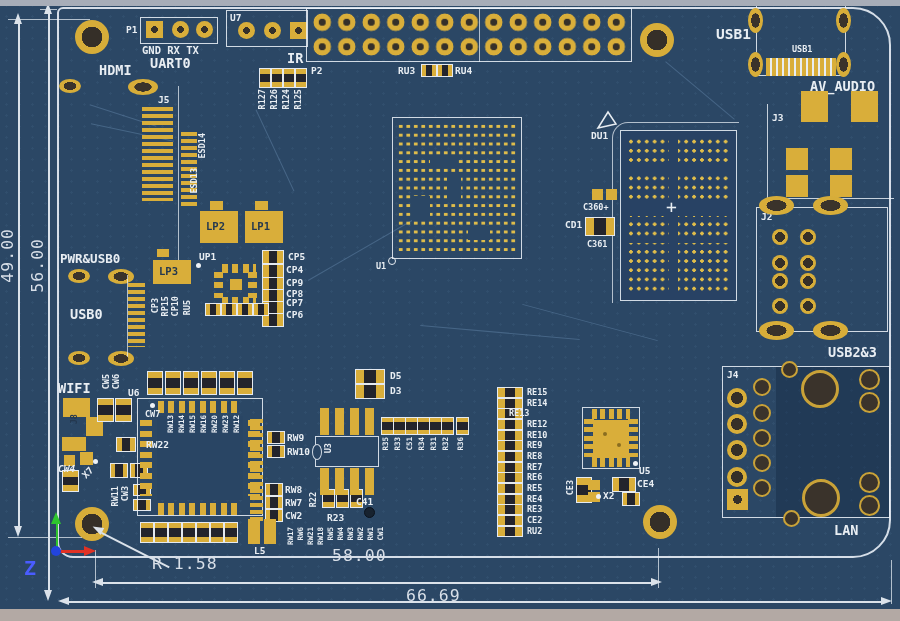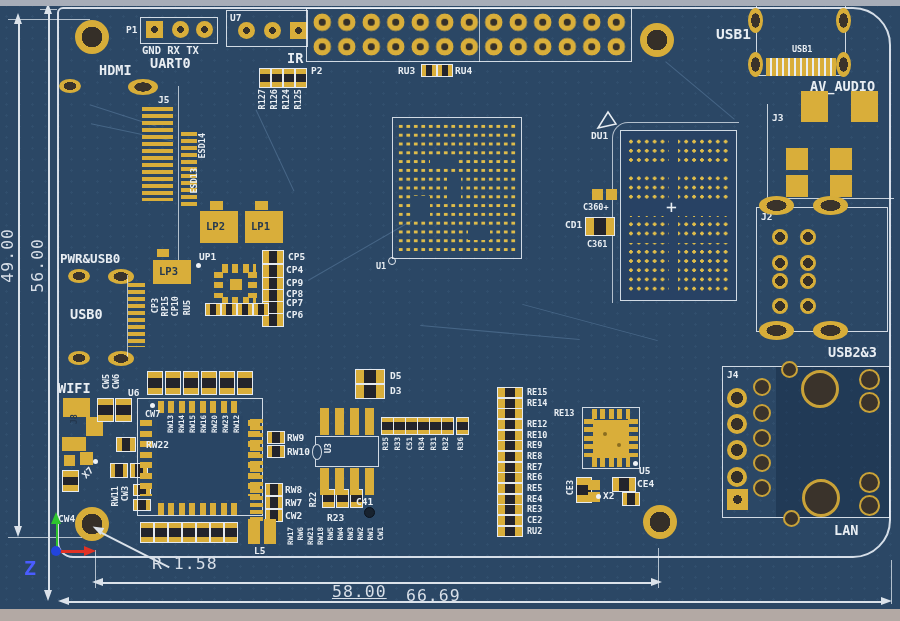--- a/index.html
+++ b/index.html
@@ -251,21 +251,21 @@
   <div class="t f13" style="left:58px;top:382px;">WIFI</div>
   <div class="p" style="left:63px;top:398px;width:27px;height:19px;"></div>
   <div class="p" style="left:86px;top:417px;width:17px;height:19px;"></div>
   <div class="p" style="left:62px;top:437px;width:24px;height:14px;"></div>
   <div class="t f8 v dk" style="left:70px;top:414px;">J8</div>
   <div class="p" style="left:64px;top:455px;width:11px;height:11px;"></div>
   <div class="p" style="left:80px;top:452px;width:13px;height:13px;"></div>
   <div class="wd" style="left:93px;top:459px;width:5px;height:5px;"></div>
   <div class="t f9" style="left:82px;top:468px;transform:rotate(-45deg);">X7</div>
   <div class="res-v" style="left:62px;top:470px;width:15px;height:20px;"></div>
-  <div class="t f9" style="left:58px;top:514px;">CW4</div>
+  <div class="t f9" style="left:58px;top:464px;font-style:italic;">CW4</div>
   <div class="t f8 v" style="left:111px;top:486px;">RW11</div>
   <div class="t f8 v" style="left:121px;top:486px;">CW3</div>
   <div class="res-h" style="left:133px;top:484px;width:16px;height:10px;"></div>
   <div class="res-h" style="left:133px;top:499px;width:16px;height:10px;"></div>
   <div class="t f8 v" style="left:102px;top:374px;">CW5</div>
   <div class="t f8 v" style="left:112px;top:374px;">CW6</div>
   <div class="res-v" style="left:97px;top:398px;width:15px;height:22px;"></div>
   <div class="res-v" style="left:115px;top:398px;width:15px;height:22px;"></div>
   <div class="res-h" style="left:116px;top:437px;width:18px;height:13px;"></div>
   <div class="res-h" style="left:110px;top:463px;width:16px;height:13px;"></div>
@@ -380,21 +380,21 @@
   <div class="res-h" style="left:497px;top:451px;width:24px;height:9px;"></div>
   <div class="res-h" style="left:497px;top:462px;width:24px;height:9px;"></div>
   <div class="res-h" style="left:497px;top:472px;width:24px;height:9px;"></div>
   <div class="res-h" style="left:497px;top:483px;width:24px;height:9px;"></div>
   <div class="res-h" style="left:497px;top:494px;width:24px;height:9px;"></div>
   <div class="res-h" style="left:497px;top:504px;width:24px;height:9px;"></div>
   <div class="res-h" style="left:497px;top:515px;width:24px;height:9px;"></div>
   <div class="res-h" style="left:497px;top:526px;width:24px;height:9px;"></div>
   <div class="t f8" style="left:527px;top:388px;">RE15</div>
   <div class="t f8" style="left:527px;top:399px;">RE14</div>
-  <div class="t f8" style="left:554px;top:409px;">RE13</div>
+  <div class="t f8" style="left:509px;top:409px;">RE13</div>
   <div class="t f8" style="left:527px;top:420px;">RE12</div>
   <div class="t f8" style="left:527px;top:431px;">RE10</div>
   <div class="t f8" style="left:527px;top:441px;">RE9</div>
   <div class="t f8" style="left:527px;top:452px;">RE8</div>
   <div class="t f8" style="left:527px;top:463px;">RE7</div>
   <div class="t f8" style="left:527px;top:473px;">RE6</div>
   <div class="t f8" style="left:527px;top:484px;">RE5</div>
   <div class="t f8" style="left:527px;top:495px;">RE4</div>
   <div class="t f8" style="left:527px;top:505px;">RE3</div>
   <div class="t f8" style="left:527px;top:516px;">CE2</div>
@@ -435,21 +435,21 @@
 
   <div class="dl" style="left:102px;top:532px;width:76px;height:1.5px;transform:rotate(27deg);transform-origin:0 0;"></div>
   <div class="ah left" style="left:92px;top:525px;transform:rotate(27deg);"></div>
   <div class="t dim" style="left:152px;top:556px;">R 1.58</div>
 
   <div class="ln" style="left:95px;top:550px;width:1px;height:38px;"></div>
   <div class="ln" style="left:658px;top:548px;width:1px;height:40px;"></div>
   <div class="dl" style="left:103px;top:582px;width:548px;height:1.5px;"></div>
   <div class="ah left" style="left:92px;top:578px;"></div>
   <div class="ah right" style="left:651px;top:578px;"></div>
-  <div class="t dim" style="left:332px;top:584px;text-decoration:underline;">58.00</div>
+  <div class="t dim" style="left:332px;top:548px;">58.00</div>
 
   <div class="ln" style="left:891px;top:560px;width:1px;height:44px;"></div>
   <div class="dl" style="left:69px;top:601px;width:812px;height:1.5px;"></div>
   <div class="ah left" style="left:58px;top:597px;"></div>
   <div class="ah right" style="left:881px;top:597px;"></div>
   <div class="t dim" style="left:406px;top:588px;">66.69</div>
 
   <div style="position:absolute;left:55.5px;top:523px;width:2.5px;height:28px;background:#2ec52e;"></div>
   <div class="ah gup" style="left:51px;top:512px;"></div>
   <div style="position:absolute;left:58px;top:550px;width:27px;height:2.5px;background:#e03224;"></div>

